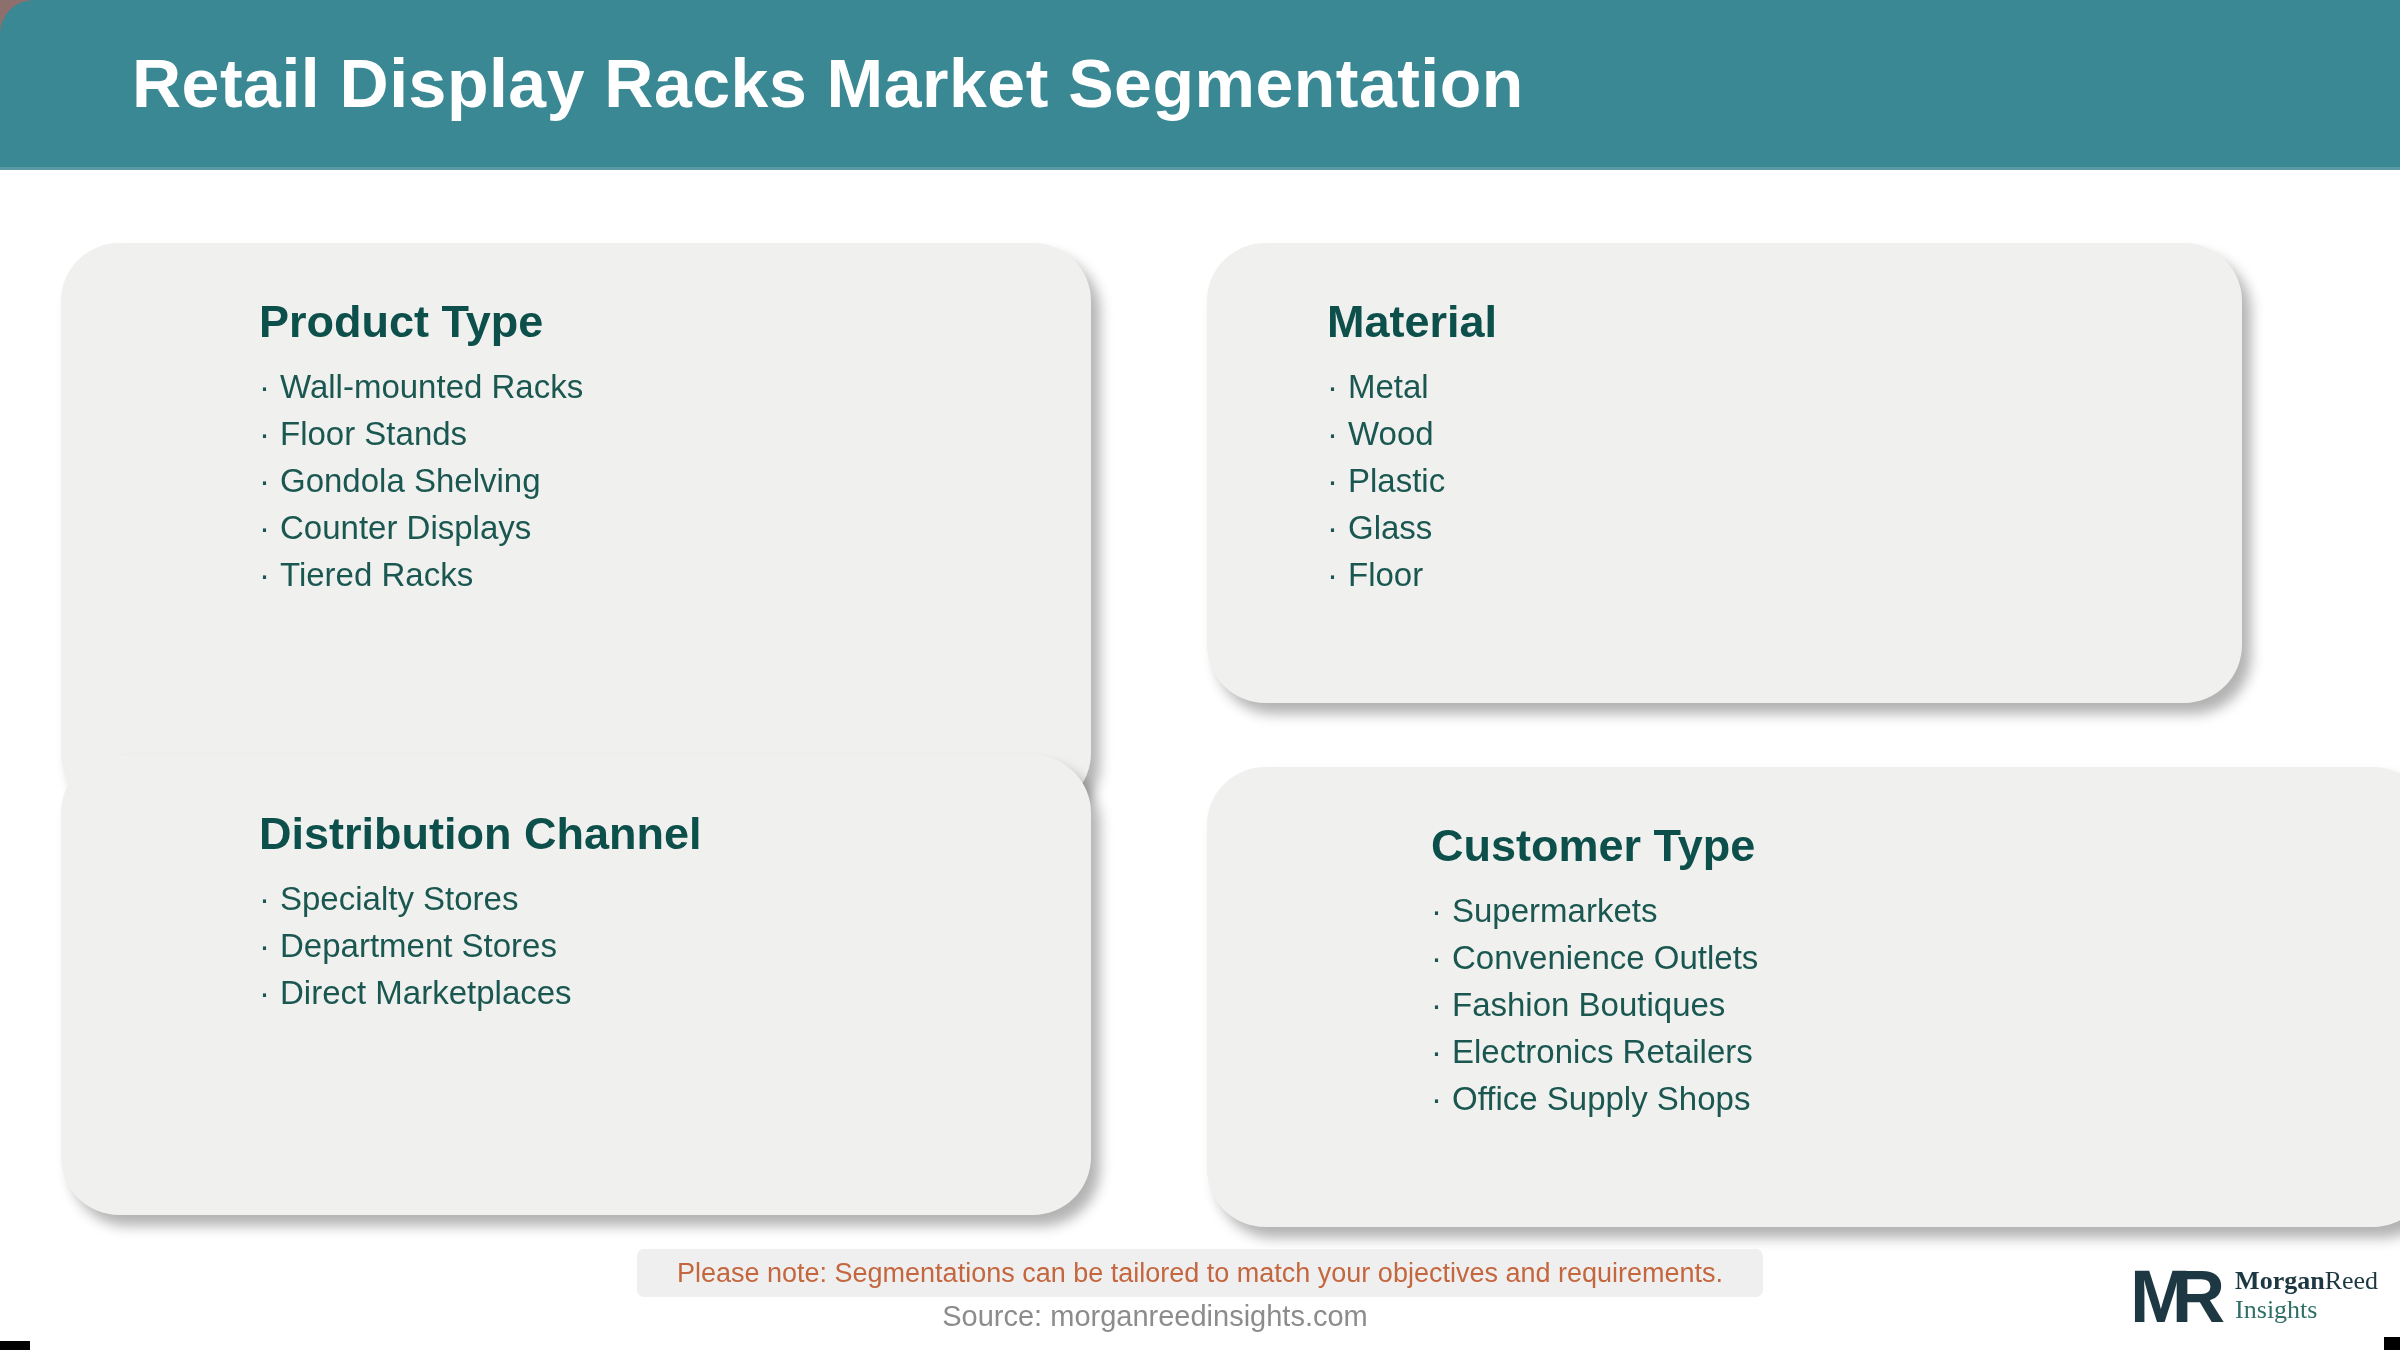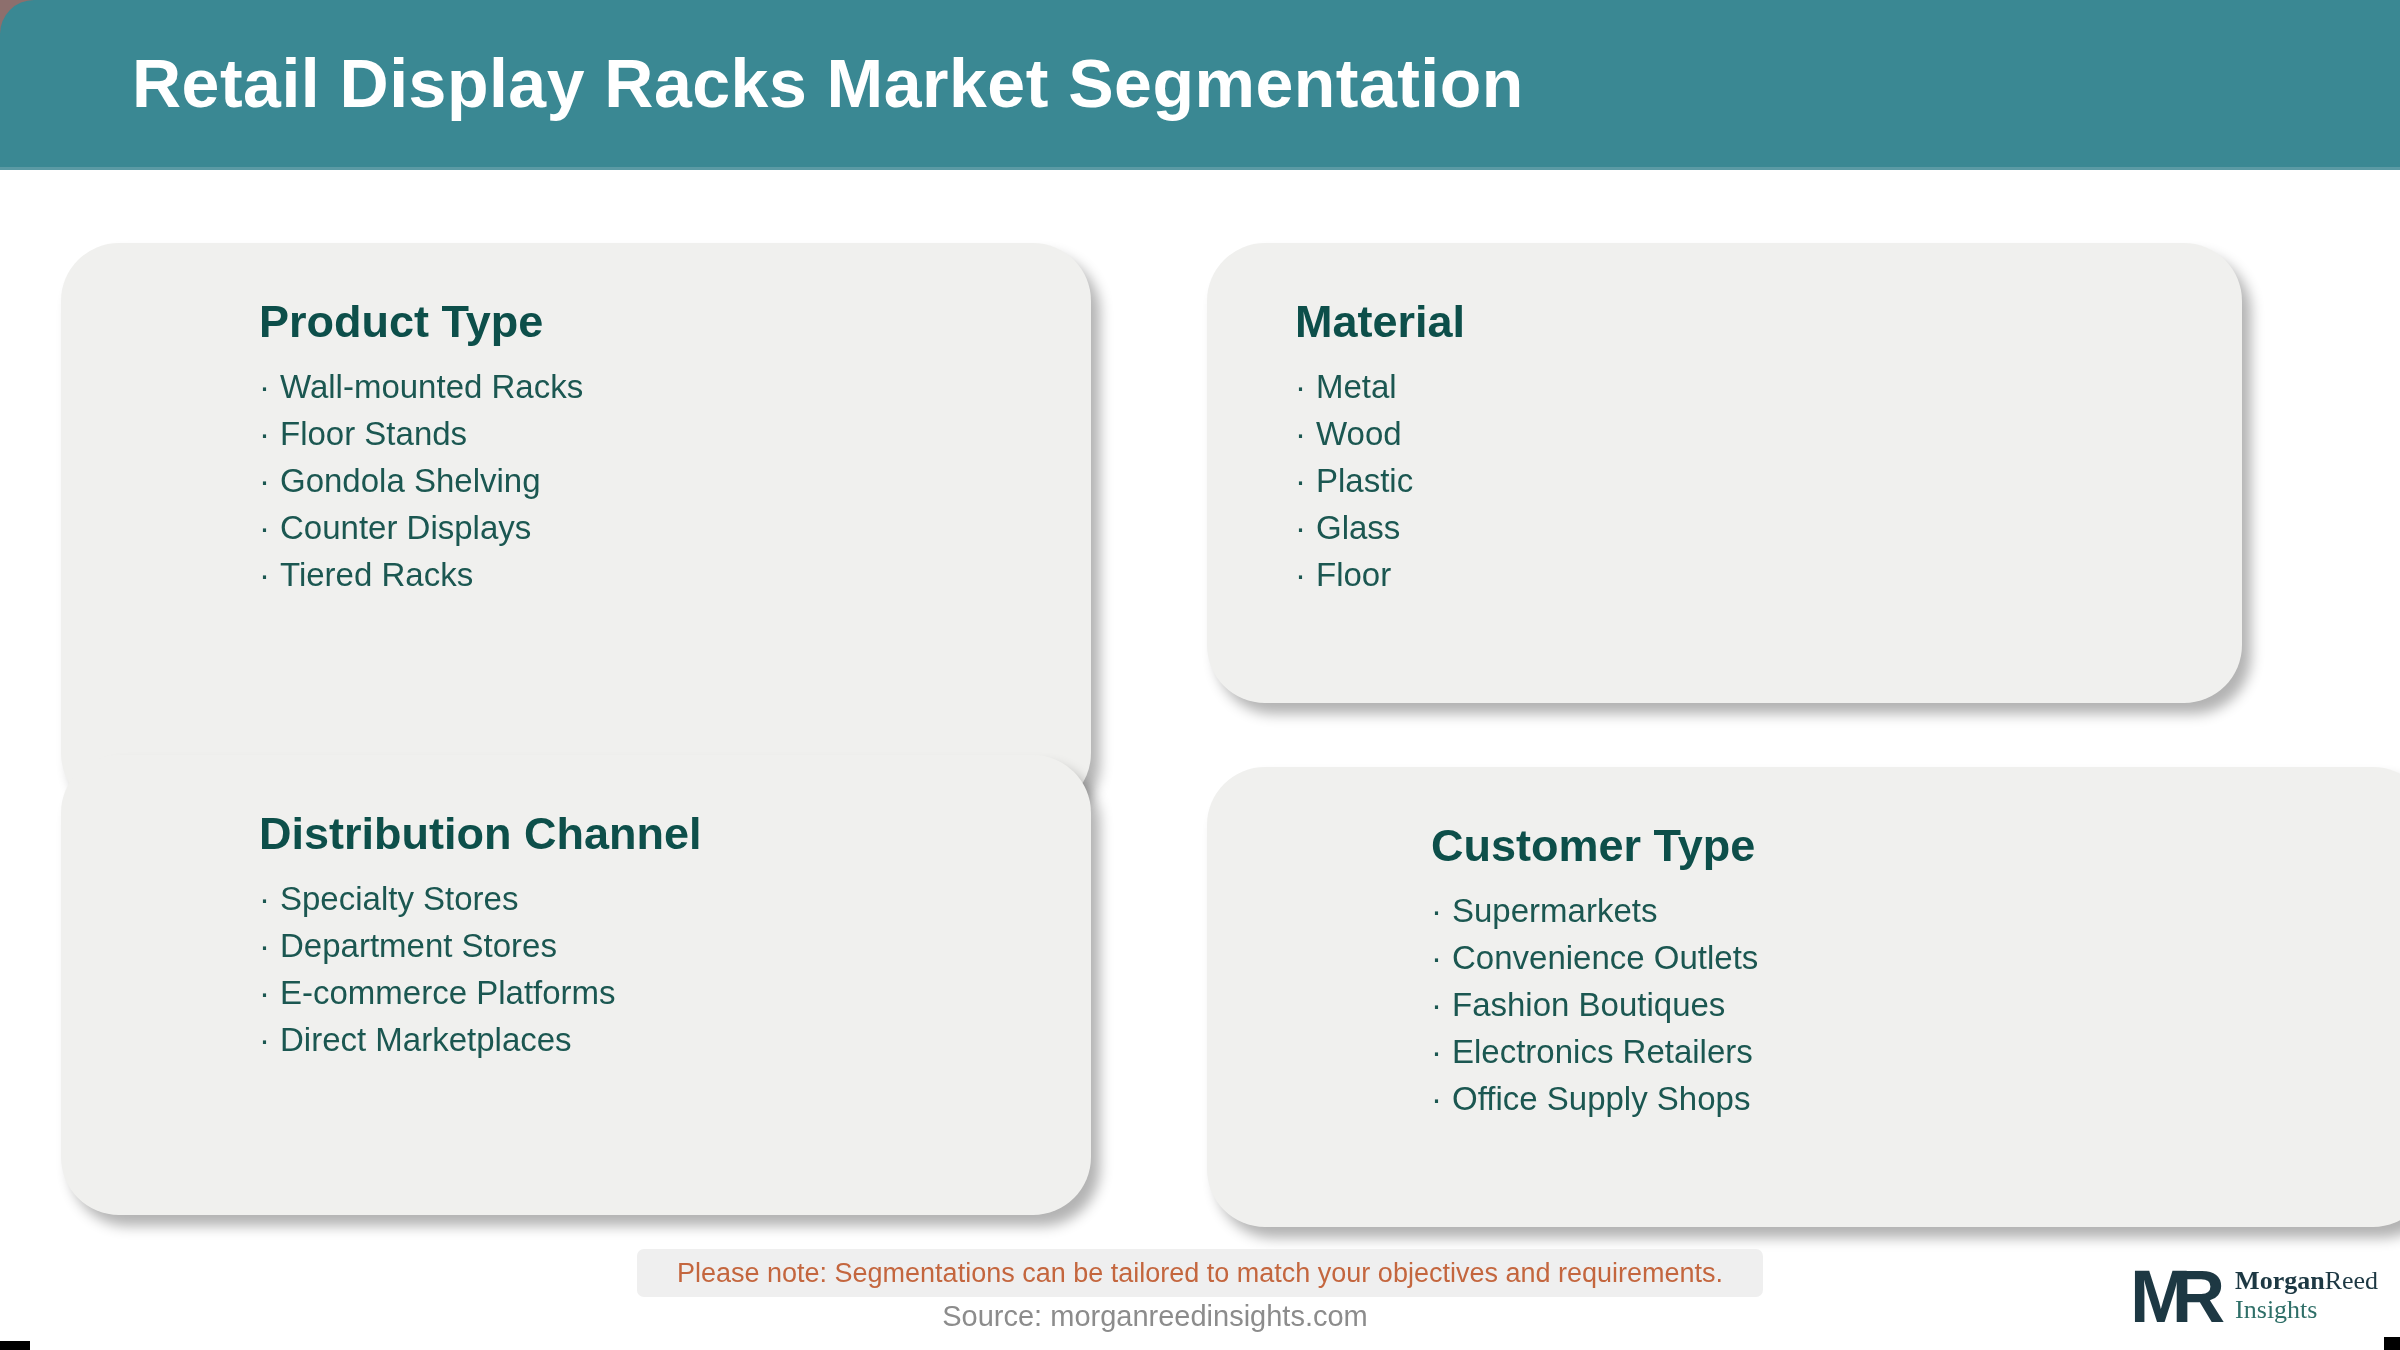--- a/index.html
+++ b/index.html
@@ -16,21 +16,21 @@
   .title{
     position:absolute;left:132px;top:44px;margin:0;color:#ffffff;
     font-size:68px;font-weight:bold;letter-spacing:.5px;
   }
   .card{
     position:absolute;background:#f0f0ee;border-radius:58px;box-sizing:border-box;
     box-shadow:9px 11px 13px rgba(0,0,0,0.30);
     padding-top:52px;padding-left:198px;padding-right:40px;
   }
   .card--tl{left:61px;top:243px;width:1030px;height:568px;}
-  .card--tr{left:1207px;top:243px;width:1035px;height:460px;padding-left:88px;}
+  .card--tr{left:1207px;top:243px;width:1035px;height:460px;padding-left:120px;}
   .card--bl{left:61px;top:755px;width:1030px;height:460px;}
   .card--br{left:1207px;top:755px;width:1224px;height:460px;padding-left:224px;margin-top:12px;}
   .card-title{
     margin:0;color:#0d4f4a;font-size:45px;font-weight:bold;line-height:1.18;
   }
   .card-list{margin-top:15px;}
   .item{
     color:#1b5751;font-size:33px;line-height:47px;white-space:nowrap;
   }
   .bullet{display:inline-block;width:21px;color:#1b5751;}
@@ -91,21 +91,20 @@
       <div class="item"><span class="bullet">·</span><span>Glass</span></div>
       <div class="item"><span class="bullet">·</span><span>Floor</span></div>
     </div>
   </div>
 
   <div class="card card--bl">
     <h2 class="card-title">Distribution Channel</h2>
     <div class="card-list">
       <div class="item"><span class="bullet">·</span><span>Specialty Stores</span></div>
       <div class="item"><span class="bullet">·</span><span>Department Stores</span></div>
-      <div class="item"><span class="bullet">·</span><span>E-commerce Platforms</span></div>
       <div class="item"><span class="bullet">·</span><span>Direct Marketplaces</span></div>
     </div>
   </div>
 
   <div class="card card--br">
     <h2 class="card-title">Customer Type</h2>
     <div class="card-list">
       <div class="item"><span class="bullet">·</span><span>Supermarkets</span></div>
       <div class="item"><span class="bullet">·</span><span>Convenience Outlets</span></div>
       <div class="item"><span class="bullet">·</span><span>Fashion Boutiques</span></div>

